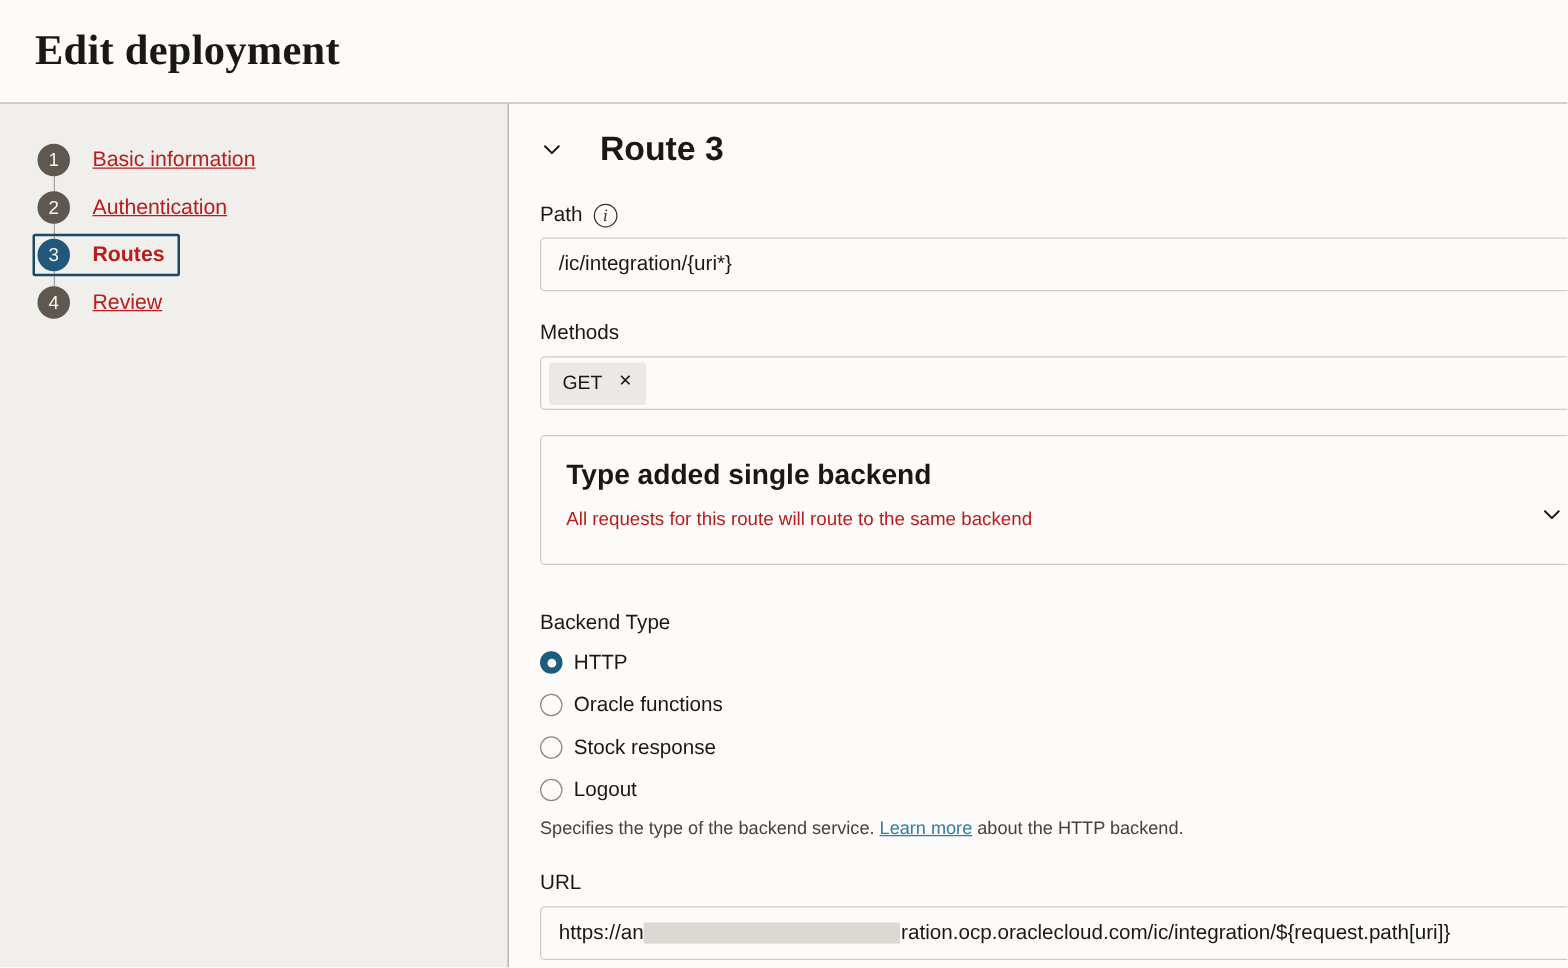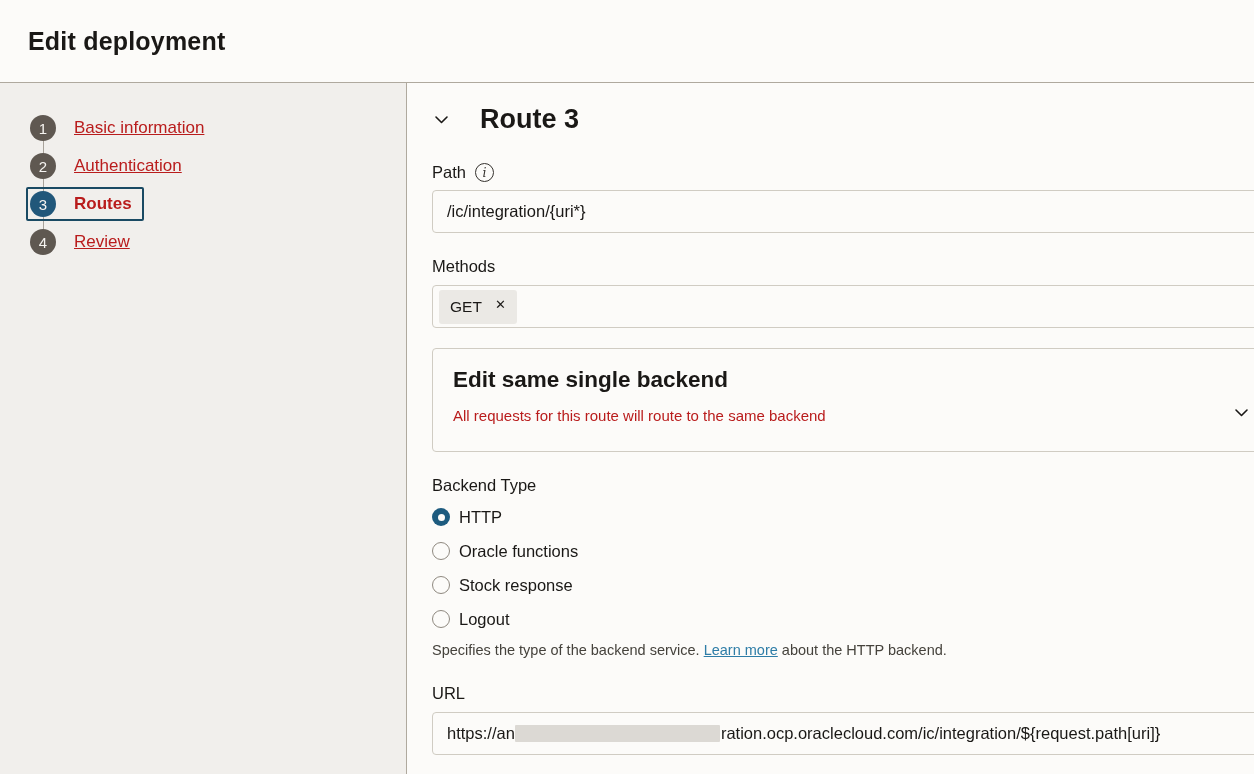--- a/index.html
+++ b/index.html
@@ -12,21 +12,21 @@
   }
 
   
   .app-header {
     height: 83px;
     background: #fcfbf9;
     border-bottom: 1px solid #afa99e;
     display: flex; align-items: center;
     padding-left: 28px;
   }
-  .app-header h1 { font-size: 25px; font-weight: 700; letter-spacing: .2px; }
+  .app-header h1 { font-size: 34px; font-weight: 700; letter-spacing: .2px; font-family: Liberation Serif, serif; }
 
   
   .body-row { display: flex; height: 691px; }
 
   
   .sidebar {
     width: 407px; flex: 0 0 407px;
     background: #f1efec;
     border-right: 1px solid #afa99e;
     position: relative;
@@ -110,21 +110,21 @@
     margin-top: 20px; height: 104px;
     border: 1px solid #d0ccc3; border-radius: 4px;
     background: #fcfbf9;
     padding: 18px 40px 0 20px;
     cursor: pointer;
   }
   .backend-select .bs-title { font-size: 22.5px; font-weight: 600; }
   .backend-select .bs-sub { font-size: 15px; margin-top: 14px; color: #b91c1c; }
   .backend-select .bs-chev { position: absolute; right: 15px; bottom: 26px; }
 
-  .bt-label { margin-top: 24px; font-size: 16.5px; }
+  .bt-label { margin-top: 37px; font-size: 16.5px; }
   .radio-group { margin-top: 11px; }
   .radio-row { display: flex; align-items: center; gap: 9px; height: 22px; margin-bottom: 12px; cursor: pointer; }
   .radio {
     width: 18px; height: 18px; border-radius: 50%; flex: 0 0 18px;
     border: 1px solid #8f8980; background: #fcfbf9;
   }
   .radio.checked {
     border: none; background: #1d5b7f;
     display: flex; align-items: center; justify-content: center;
   }
@@ -201,21 +201,21 @@
       <span>Methods</span>
     </div>
     <div class="chip-field flush">
       <span class="chip">
         <span>GET</span>
         <span class="chip-x">✕</span>
       </span>
     </div>
 
     <div class="backend-select flush">
-      <div class="bs-title">Edit same single backend</div>
+      <div class="bs-title">Type added single backend</div>
       <div class="bs-sub">All requests for this route will route to the same backend</div>
       <span class="bs-chev">
         <svg class="chevron" width="17" height="17" viewBox="0 0 17 17">
             <polyline points="3,6 8.5,11.5 14,6"></polyline>
           </svg>
       </span>
     </div>
 
     <div class="bt-label">Backend Type</div>
 

